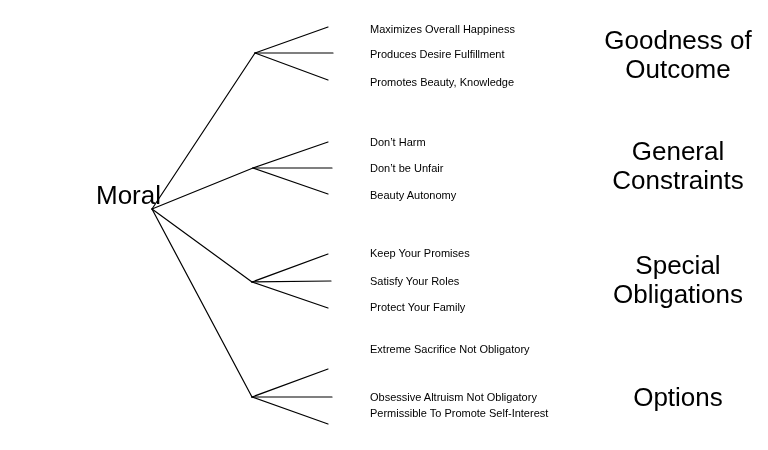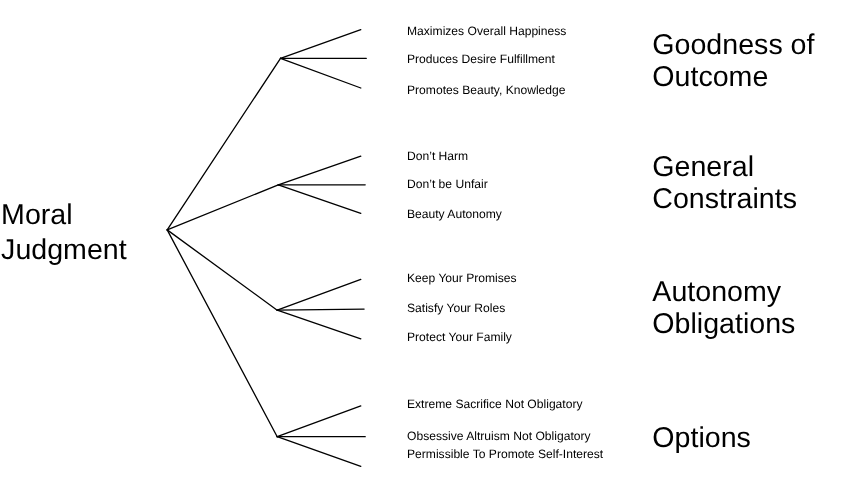--- a/index.html
+++ b/index.html
@@ -20,39 +20,39 @@
   }
   .tree-lines line {
     stroke: #000000;
     stroke-width: 1.2;
     stroke-linecap: round;
   }
   .root-label {
     position: absolute;
     left: 1px; top: 180px;
     width: 160px;
-    text-align: left;
+    text-align: right;
     font-size: 26px;
     line-height: 31px;
     white-space: nowrap;
   }
   .leaf {
     position: absolute;
     left: 338px;
     height: 18px;
     line-height: 18px;
     font-size: 11px;
     white-space: nowrap;
     margin-left: 32px;
   }
   .category {
     position: absolute;
     left: 593px;
     width: 170px;
-    text-align: left;
+    text-align: center;
     font-size: 26px;
     line-height: 29px;
     white-space: nowrap;
   }
 </style>
 </head>
 <body>
 
 <div class="canvas">
 
@@ -75,48 +75,47 @@
     <line x1="252" y1="282" x2="331" y2="281"></line>
     <line x1="252" y1="282" x2="328" y2="308"></line>
 
     <line x1="252" y1="397" x2="328" y2="369"></line>
     <line x1="252" y1="397" x2="332" y2="397"></line>
     <line x1="252" y1="397" x2="328" y2="424"></line>
   </svg>
 
   <div class="root-label">
     <div>Moral</div>
-    <div>Judgment</div>
   </div>
 
   <div class="leaf" style="top:20px">Maximizes Overall Happiness</div>
   <div class="leaf" style="top:73px">Promotes Beauty, Knowledge</div>
   <div class="leaf" style="top:45px">Produces Desire Fulfillment</div>
 
   <div class="leaf" style="top:133px">Don’t Harm</div>
   <div class="leaf" style="top:159px">Don’t be Unfair</div>
   <div class="leaf" style="top:186px">Beauty Autonomy</div>
 
   <div class="leaf" style="top:272px">Satisfy Your Roles</div>
   <div class="leaf" style="top:244px">Keep Your Promises</div>
   <div class="leaf" style="top:298px">Protect Your Family</div>
 
-  <div class="leaf" style="top:359px">Extreme Sacrifice Not Obligatory</div>
+  <div class="leaf" style="top:340px">Extreme Sacrifice Not Obligatory</div>
   <div class="leaf" style="top:388px">Obsessive Altruism Not Obligatory</div>
   <div class="leaf" style="top:404px">Permissible To Promote Self-Interest</div>
 
   <div class="category" style="top:26px">
     <div>Goodness of</div>
     <div>Outcome</div>
   </div>
   <div class="category" style="top:137px">
     <div>General</div>
     <div>Constraints</div>
   </div>
   <div class="category" style="top:251px">
-    <div>Autonomy</div>
+    <div>Special</div>
     <div>Obligations</div>
   </div>
   <div class="category" style="top:383px">
     <div>Options</div>
   </div>
 
 </div>
 
 </body></html>

